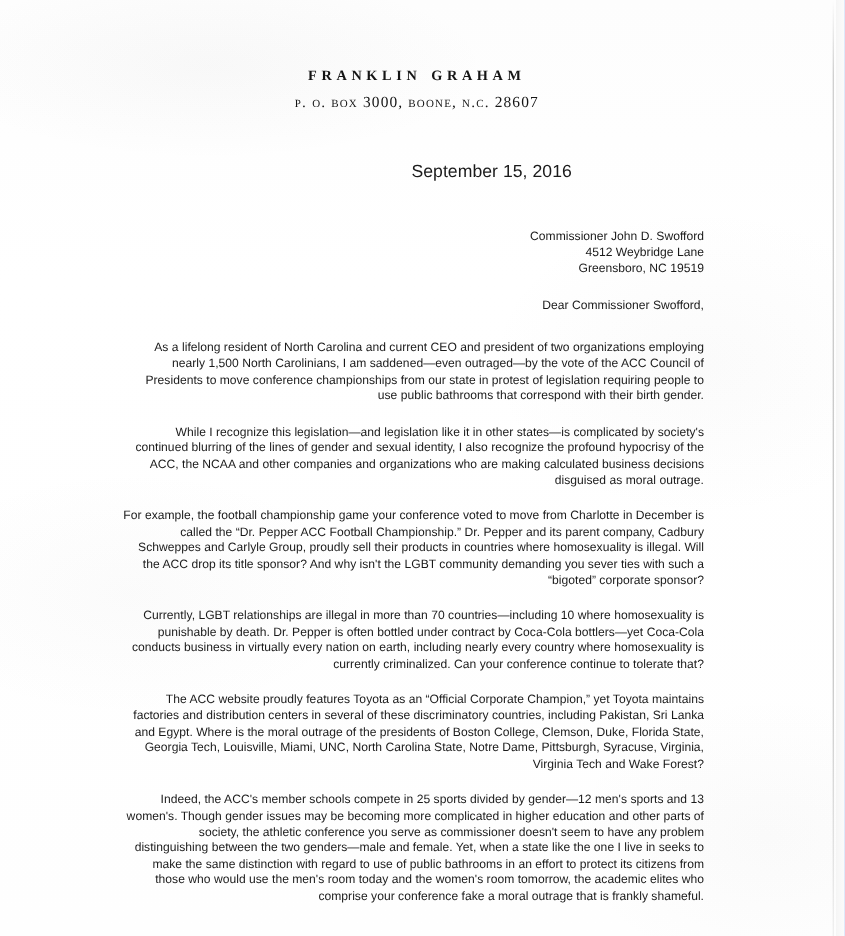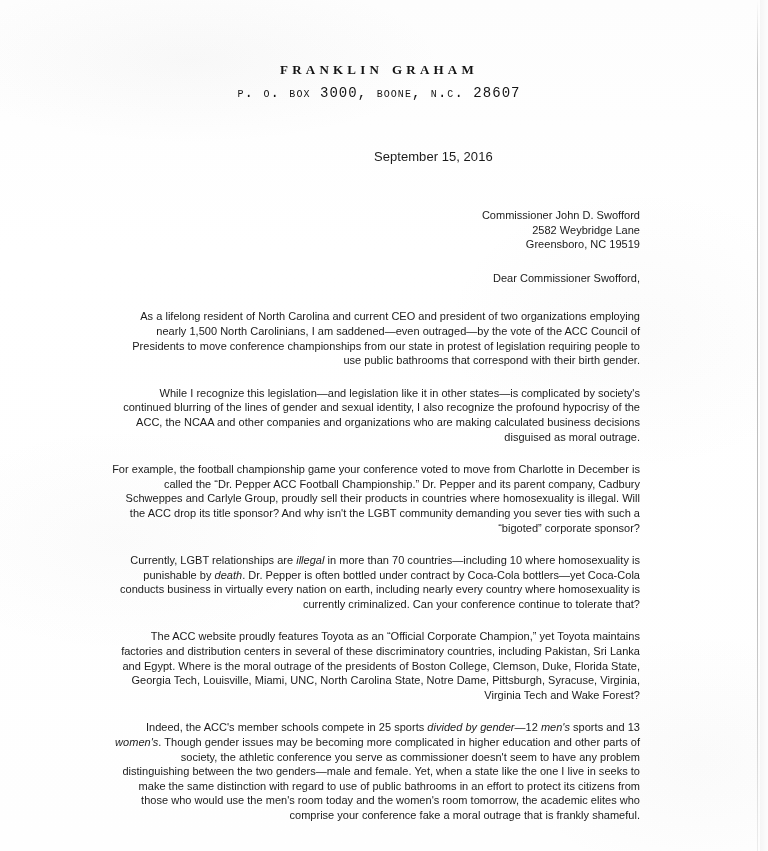--- a/index.html
+++ b/index.html
@@ -58,58 +58,58 @@
     font-size: 19px;
     font-weight: 700;
     letter-spacing: 4.2px;
     font-variant: small-caps;
     text-transform: lowercase;
     color: #141414;
     line-height: 1.1;
   }
   .lh-name::first-letter { font-size: 19px; }
   .lh-address {
-    font-family: Liberation Mono, monospace;
+    font-family: Liberation Serif, serif;
     font-size: 14px;
     font-weight: 400;
     letter-spacing: 1.05px;
     font-variant: small-caps;
     text-transform: lowercase;
     color: #141414;
     margin-top: 7px;
     line-height: 1.1;
   }
 
   
   .date-line {
     position: absolute;
     top: 150px;
     left: 374px;
-    font-size: 13px;
+    font-size: 16px;
     line-height: 14.6px;
     letter-spacing: 0.05px;
   }
   .letter-body {
     position: absolute;
     top: 208px;
     left: 112px;
     width: 528px;
     font-size: 11px;
     line-height: 14.6px;
     letter-spacing: 0.02px;
     text-align: right;
   }
   .addr-block {
     margin: 0 0 19px 0;
   }
   .addr-line { display: block; }
   .salutation { margin: 0 0 24px 0; }
   .para { margin: 4px 0 18px 0; }
   .para:last-child { margin-bottom: 0; }
-  .para em, .it { font-style: italic; }
+  .para em, .it { }
 </style>
 </head>
 <body>
 
 <div id="page">
 
   <div id="paper-grain"></div>
   <div id="scan-edge-line"></div>
   <div id="scan-edge-line2"></div>
 
@@ -117,21 +117,21 @@
     <div class="lh-name">Franklin Graham</div>
     <div class="lh-address">P. O. Box 3000, Boone, N.C. 28607</div>
   </div>
 
   <div class="date-line">September 15, 2016</div>
 
   <div class="letter-body">
 
     <div class="addr-block">
       <span class="addr-line">Commissioner John D. Swofford</span>
-      <span class="addr-line">2582 Weybridge Lane</span>
+      <span class="addr-line">4512 Weybridge Lane</span>
       <span class="addr-line">Greensboro, NC 19519</span>
     </div>
 
     <p class="salutation"><span>Dear Commissioner Swofford,</span></p>
 
     <p class="para">As a lifelong resident of North Carolina and current CEO and president of two organizations employing nearly 1,500 North Carolinians, I am saddened—even outraged—by the vote of the ACC Council of Presidents to move conference championships from our state in protest of legislation requiring people to use public bathrooms that correspond with their birth gender.</p>
 
     <p class="para">While I recognize this legislation—and legislation like it in other states—is complicated by society's continued blurring of the lines of gender and sexual identity, I also recognize the profound hypocrisy of the ACC, the NCAA and other companies and organizations who are making calculated business decisions disguised as moral outrage.</p>
 
     <p class="para">For example, the football championship game your conference voted to move from Charlotte in December is called the “Dr. Pepper ACC Football Championship.” Dr. Pepper and its parent company, Cadbury Schweppes and Carlyle Group, proudly sell their products in countries where homosexuality is illegal. Will the ACC drop its title sponsor? And why isn't the LGBT community demanding you sever ties with such a “bigoted” corporate sponsor?</p>

